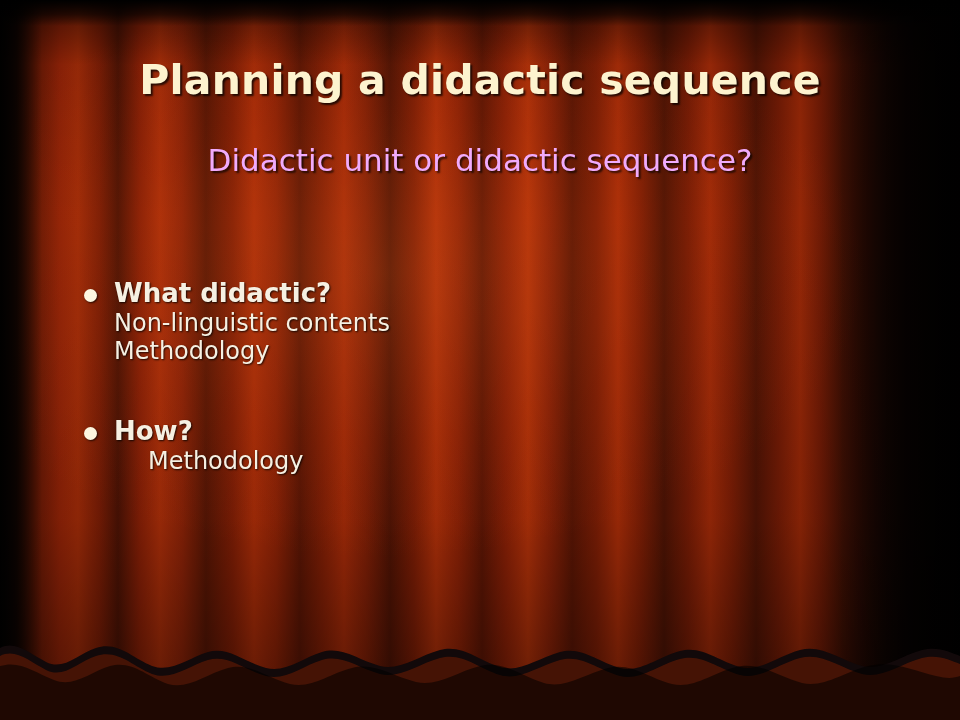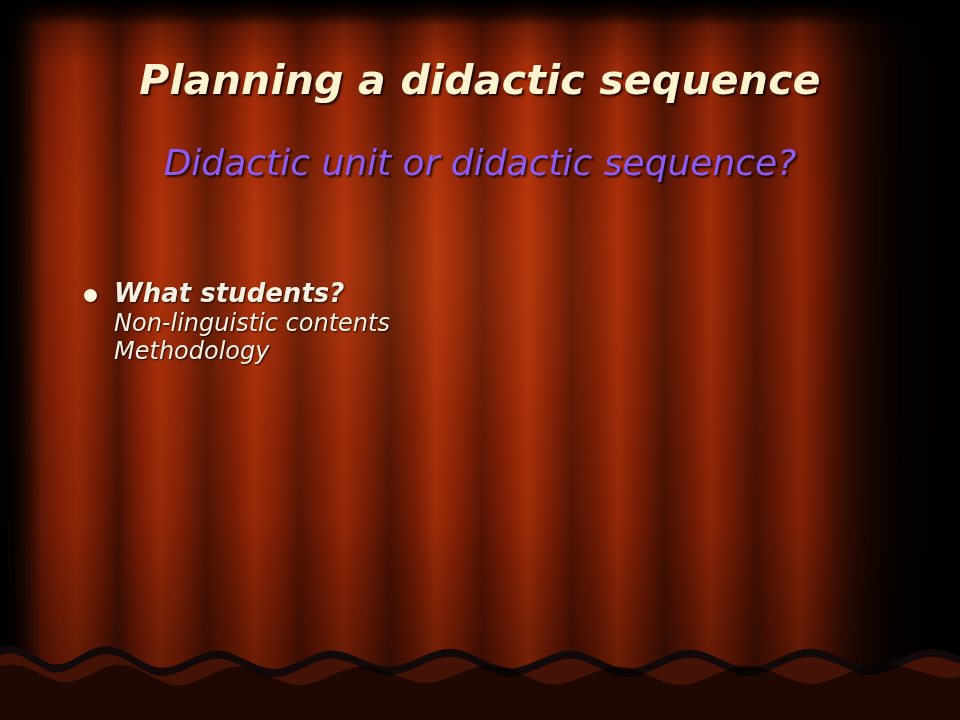--- a/index.html
+++ b/index.html
@@ -7,21 +7,20 @@
     padding: 0;
     background: #000;
   }
   #slide {
     position: relative;
     width: 960px;
     height: 720px;
     overflow: hidden;
     background: #0b0705;
     font-family: "DejaVu Sans", sans-serif;
-    font-style: italic;
   }
 
   
   .bg-base {
     position: absolute;
     inset: 0;
     background: #7a1c05;
   }
   
   .bg-stripes {
@@ -124,22 +123,22 @@
     color: #fdf3cf;
     letter-spacing: 0.2px;
     text-shadow: 2px 2px 2px rgba(0,0,0,0.75);
   }
   .subtitle {
     position: absolute;
     left: 0;
     top: 142px;
     width: 960px;
     text-align: center;
-    font-size: 36px;
-    color: #8b5cf6;
+    font-size: 31px;
+    color: #f0abfc;
     text-shadow: 2px 2px 2px rgba(0,0,0,0.7);
   }
 
   .col {
     position: absolute;
     color: #f6f0e2;
     text-shadow: 1px 1px 2px rgba(0,0,0,0.8);
   }
   .col-left {
     left: 74px;
@@ -216,24 +215,29 @@
              C948,69 954,68 960,66 L960,110 L0,110 Z" fill="#000000" opacity="0.55"></path>
   </svg>
 
   <div class="title">Planning a didactic sequence</div>
   <div class="subtitle">Didactic unit or didactic sequence?</div>
 
   <div class="col col-left">
 
     <div class="bullet-block">
       <span class="dot"></span>
-      <div class="lead">What students?</div>
+      <div class="lead">What didactic?</div>
       <div class="sub">Non-linguistic contents</div>
       <div class="sub">Methodology</div>
     </div>
 
     <div class="gap-md"></div>
 
+    <div class="bullet-block">
+      <span class="dot"></span>
+      <div class="lead">How?</div>
+      <div class="sub indent">Methodology</div>
+    </div>
 
   </div>
 
 
 </div>
 
 </body></html>

